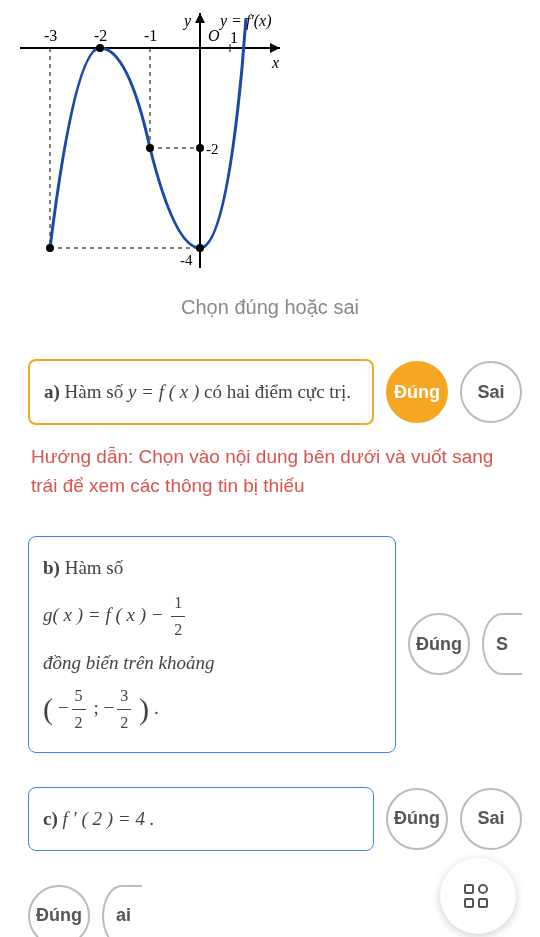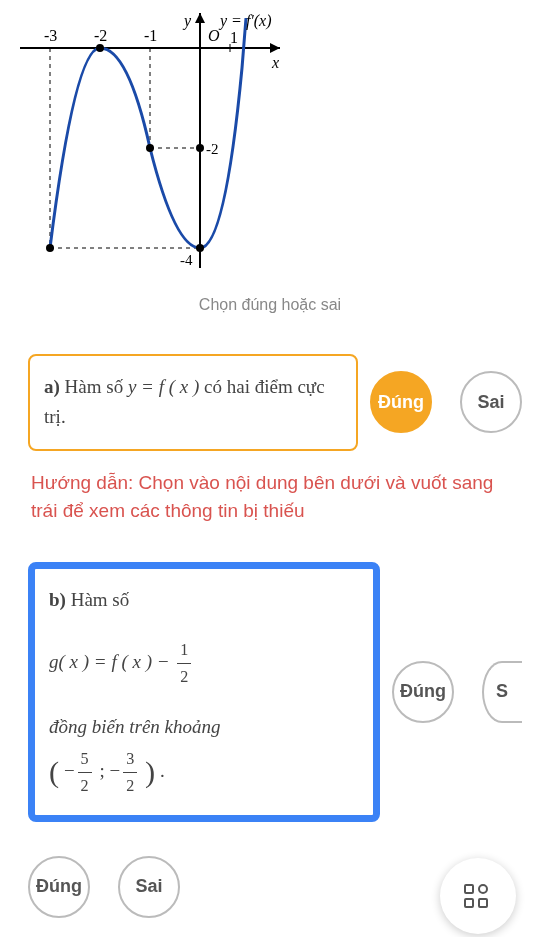--- a/index.html
+++ b/index.html
@@ -13,35 +13,35 @@
   .graph-container {
     width: 100%;
     display: flex;
     justify-content: flex-start;
     padding: 8px 0 0 20px;
   }
   .graph-svg { display: block; }
   .section-title {
     text-align: center;
     color: #888;
-    font-size: 16px;
+    font-size: 20px;
     margin: 18px 0 24px 0;
     font-weight: 500;
   }
   .qrow {
     display: flex;
     align-items: center;
     padding: 16px 18px 0 28px;
     margin-bottom: 18px;
     gap: 12px;
     border-radius: 28px;
   }
   .qbox {
     flex: 1;
-    border: 7px solid #3b82f6;
+    border: 1px solid #3b82f6;
     border-radius: 8px;
     padding: 16px 14px;
     font-size: 19px;
     line-height: 1.6;
     color: #444;
   }
   .qbox.selected {
     border: 2px solid #f5a623;
   }
   .btn {
@@ -99,21 +99,21 @@
     align-items: center;
     justify-content: center;
     cursor: pointer;
   }
   .fab-icon { display:flex; flex-wrap:wrap; gap:4px; width:28px; }
   .fab-icon span { width:10px; height:10px; border:2px solid #555; }
   .fab-icon span:nth-child(1){ border-radius:2px; }
   .fab-icon span:nth-child(2){ border-radius:50%; }
   .fab-icon span:nth-child(3){ border-radius:2px; }
   .fab-icon span:nth-child(4){ border-radius:2px; }
-  .btn-group { display:flex; gap:28px; align-items:center; }
+  .btn-group { display:flex; gap:12px; align-items:center; }
   .btn.clip { width:40px; border-radius:50% 0 0 50%; border-right:none; justify-content:flex-start; padding-left:12px;}
 </style>
 </head>
 <body>
 
 <div class="graph-container">
   <svg class="graph-svg" width="280" height="270" viewBox="0 0 280 270">
 
     <line x1="0" y1="40" x2="260" y2="40" stroke="#000" stroke-width="2"></line>
     <polygon points="260,40 250,35 250,45" fill="#000"></polygon>
@@ -161,21 +161,21 @@
   </div>
 </div>
 
 <div class="hint">Hướng dẫn: Chọn vào nội dung bên dưới và vuốt sang trái để xem các thông tin bị thiếu</div>
 
 <div class="qrow">
   <div class="qbox">
     <div class="math">
       <b class="up">b)</b><span class="up"> Hàm số</span>
     </div>
-    <div class="math" style="margin:22px 0;">
+    <div class="math" style="margin:6px 0;">
       <span>g( x ) = f ( x ) − </span><span class="frac">
           <span class="num">1</span>
           <span class="den">2</span>
         </span>
     </div>
     <div class="math up">đồng biến trên khoảng</div>
     <div class="math" style="margin-top:4px;">
       <span class="big-paren">(</span>
       <span class="up">−</span><span class="frac">
           <span class="num">5</span>
@@ -187,20 +187,25 @@
       <span class="big-paren">)</span><span class="up"> .</span>
     </div>
   </div>
   <div class="btn-group">
     <div class="btn">Đúng</div>
     <div class="btn clip">S</div>
   </div>
 </div>
 
 <div class="qrow">
+  <div class="qbox">
+    <span class="math">
+      <b class="up">c)</b><span> f ′ ( 2 ) = 4 .</span>
+    </span>
+  </div>
   <div class="btn-group">
     <div class="btn">Đúng</div>
     <div class="btn">Sai</div>
   </div>
 </div>
 
 <div class="qrow">
   <div class="btn-group">
     <div class="btn">Đúng</div>
     <div class="btn clip">ai</div>

